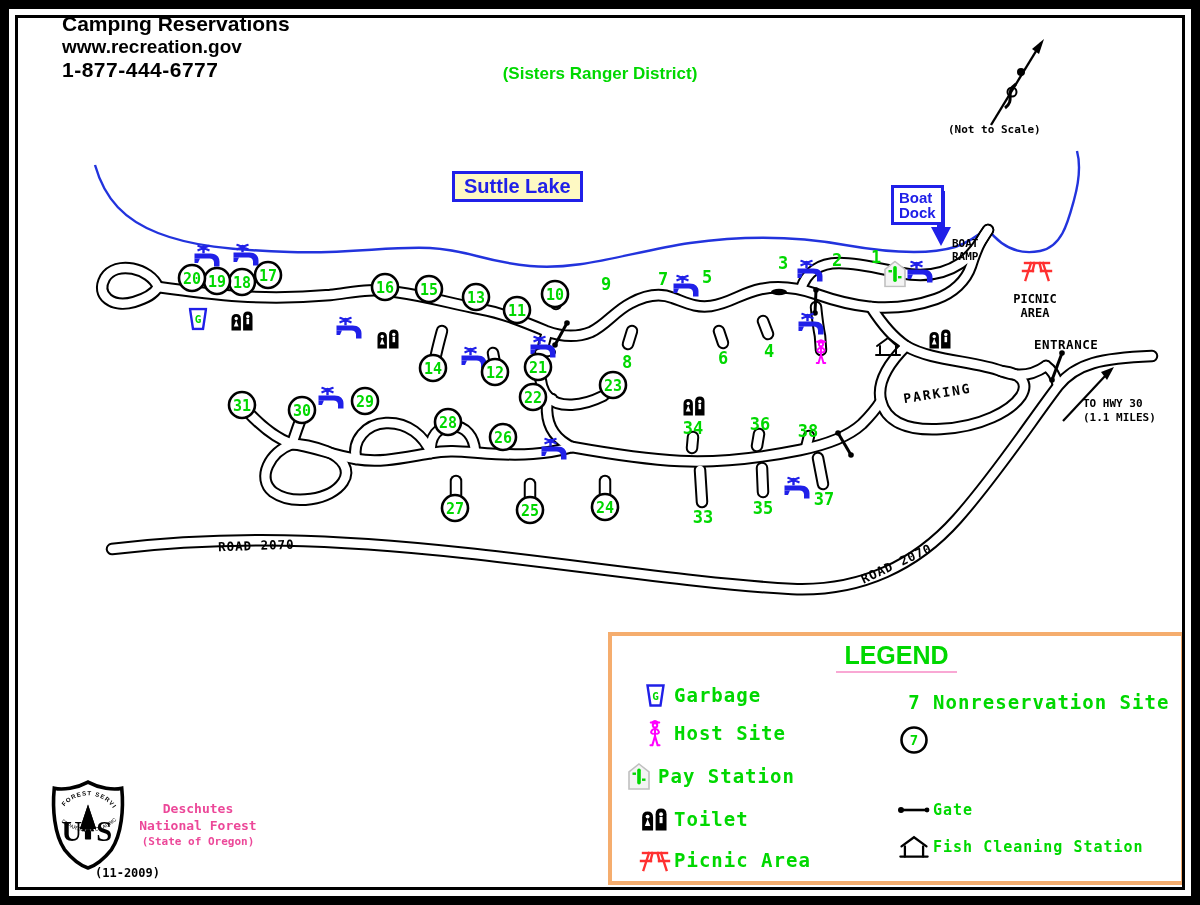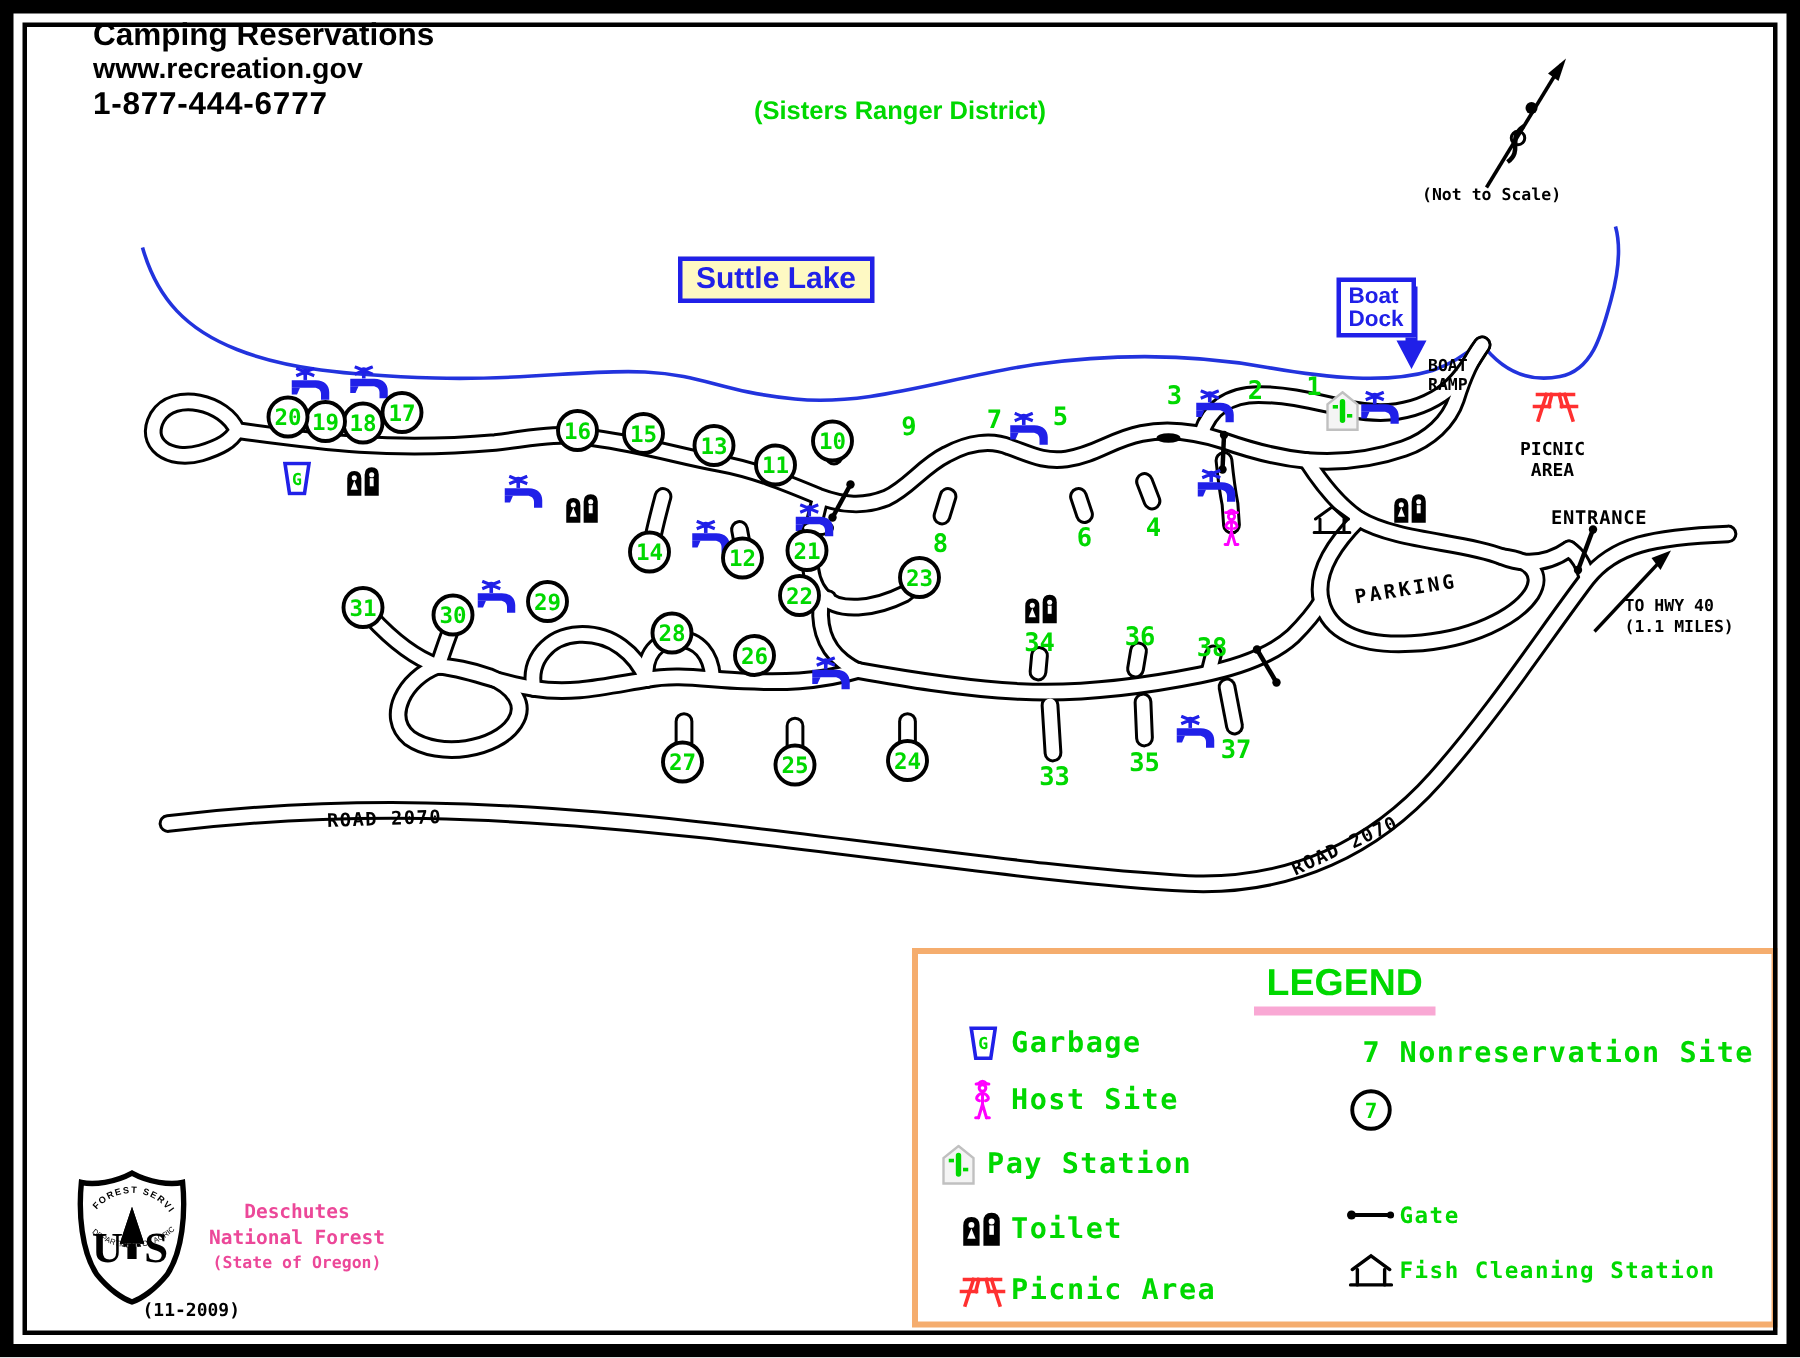--- a/index.html
+++ b/index.html
@@ -34,21 +34,21 @@
   .lbl-parking{left:903px;top:386px;font-size:13px;letter-spacing:2px;transform:rotate(-9deg);}
   .lbl-road-a{left:218px;top:538px;font-size:12.5px;letter-spacing:1px;transform:rotate(-2deg);}
   .lbl-road-b{left:858px;top:556px;font-size:12.5px;letter-spacing:1px;transform:rotate(-25deg);}
   .lbl-hwy{left:1083px;top:397px;font-size:11px;line-height:14px;}
 
   
   .legend{position:absolute;left:608px;top:632px;width:569px;height:245px;border:4px solid var(--lborder);
           background:#fff;z-index:20;}
   .legend-title-wrap{position:absolute;left:0;right:0;top:5px;text-align:center;}
   .legend-title{display:inline-block;font-size:25px;font-weight:bold;color:var(--green);
-                border-bottom:6px solid #f9a8d4;padding:0 8px 1px 8px;}
+                border-bottom:2px solid #f9a8d4;padding:0 8px 1px 8px;}
   .lrow{position:absolute;height:34px;display:flex;align-items:center;}
   .lico{display:flex;align-items:center;justify-content:center;width:38px;}
   .llabel{font-family:"DejaVu Sans Mono",monospace;font-weight:bold;color:var(--green);
           font-size:19px;letter-spacing:1px;white-space:nowrap;}
   .llabel.small{font-size:15px;}
   .lsample{font-family:"DejaVu Sans Mono",monospace;font-weight:bold;color:var(--green);font-size:19px;}
 
   
   .forest-block{position:absolute;left:128px;top:800px;width:140px;text-align:center;
                 font-family:"DejaVu Sans Mono",monospace;font-weight:bold;color:#ec4899;}
@@ -461,21 +461,21 @@
     <div>PICNIC</div>
     <div>AREA</div>
   </div>
 
   <div class="map-label lbl-entrance">ENTRANCE</div>
   <div class="map-label lbl-parking">PARKING</div>
   <div class="map-label lbl-road-a">ROAD 2070</div>
   <div class="map-label lbl-road-b">ROAD 2070</div>
 
   <div class="map-label lbl-hwy">
-    <div>TO HWY 40</div>
+    <div>TO HWY 30</div>
     <div>(1.1 MILES)</div>
   </div>
 
   <div class="legend">
     <div class="legend-title-wrap">
       <span class="legend-title">LEGEND</span>
     </div>
 
     <div class="lrow" style="left:24px;top:42px;">
       <span class="lico">

